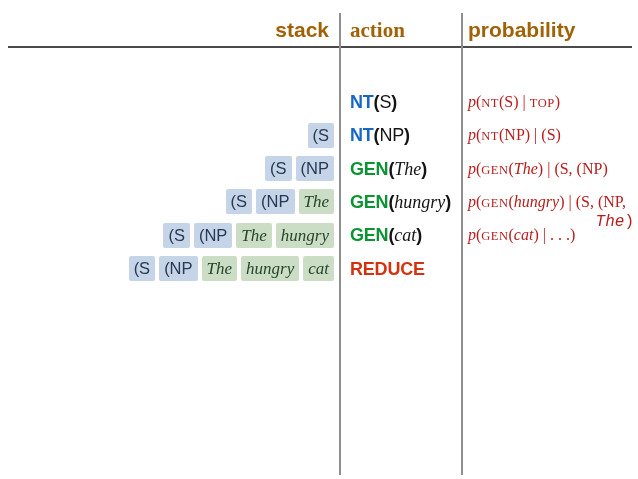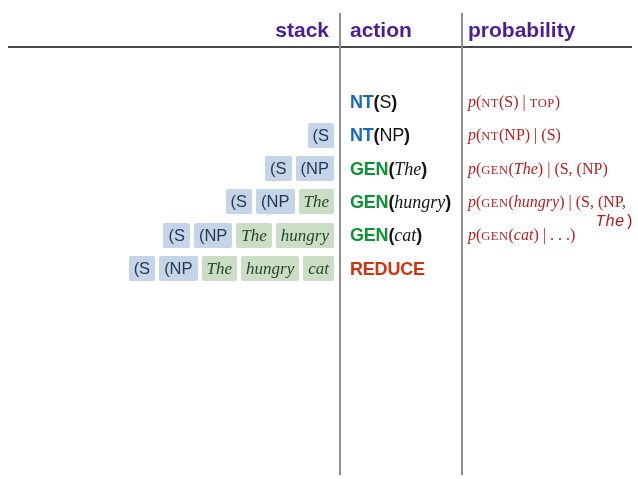--- a/index.html
+++ b/index.html
@@ -12,24 +12,24 @@
     overflow: hidden;
   }
   
   .hcell {
     position: absolute;
     top: 14px;
     height: 32px;
     line-height: 32px;
     font-size: 21px;
     font-weight: bold;
-    color: #4c1d95;
+    color: #a16207;
   }
   .h-stack { left: 0; width: 329px; text-align: right; }
-  .h-action { left: 350px; }
+  .h-action { left: 350px; font-family: Liberation Serif, serif; }
   .h-prob { left: 468px; }
   
   .hrule {
     position: absolute;
     top: 46px; left: 8px;
     width: 624px; height: 2px;
     background: #4a4a4a;
   }
   .vline {
     position: absolute;

